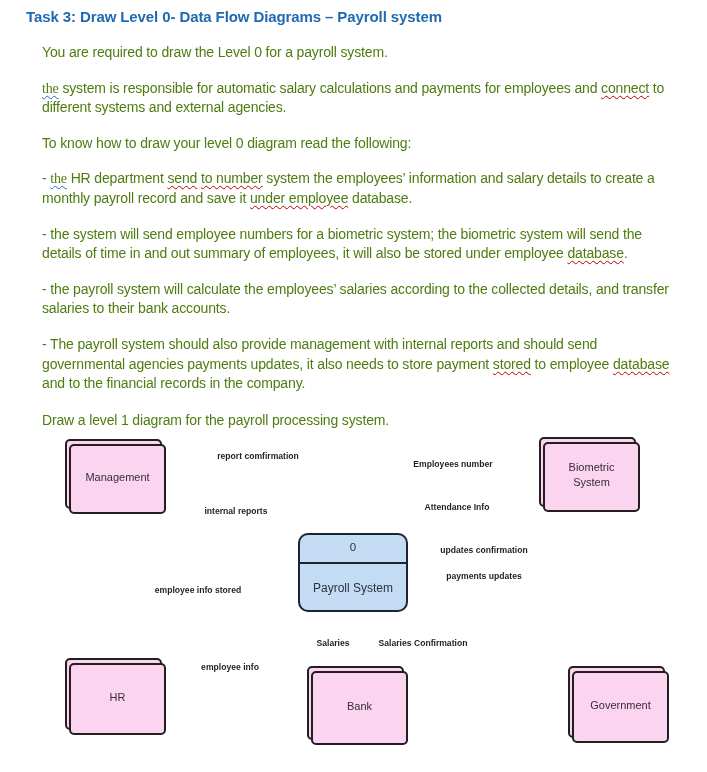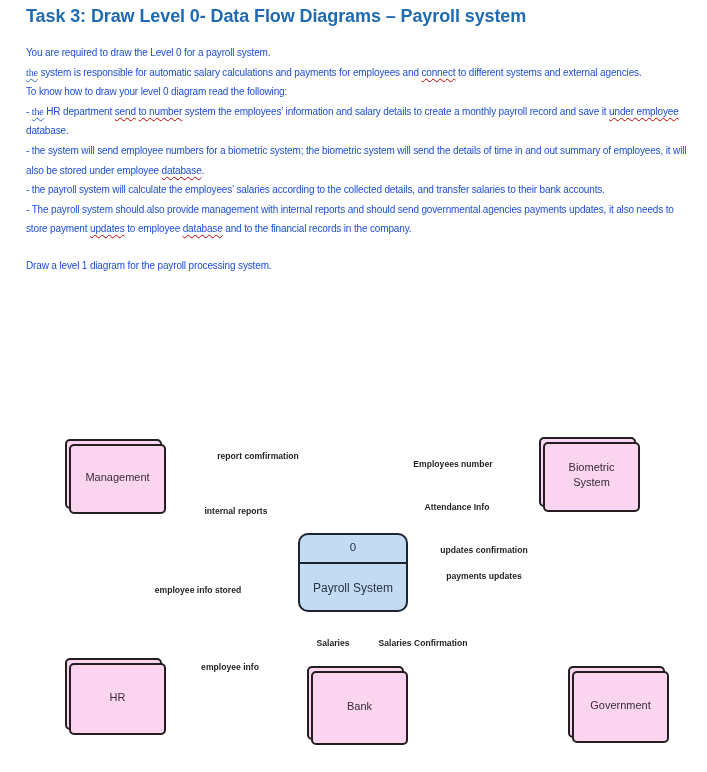--- a/index.html
+++ b/index.html
@@ -18,30 +18,30 @@
   
   #doc {
     position: absolute;
     left: 26px;
     top: 8px;
     width: 662px;
   }
   #doc-title {
     color: #1f6ab0;
     font-weight: bold;
-    font-size: 18px;
+    font-size: 15px;
     line-height: 17px;
     margin: 0 0 18px 0;
     letter-spacing: -0.1px;
   }
   .para {
-    color: #1d4ed8;
-    font-size: 10px;
+    color: #4d7c0f;
+    font-size: 14px;
     line-height: 19.6px;
-    margin: 0;
+    margin: 16px;
     letter-spacing: -0.15px;
   }
   .para.spaced { margin-top: 17px; }
   .sp-err {
     text-decoration: underline;
     text-decoration-style: wavy;
     text-decoration-color: #c00000;
     text-underline-offset: 2px;
     text-decoration-thickness: 1px;
   }
@@ -69,21 +69,21 @@
 
 <div id="doc">
   <p id="doc-title">Task 3: Draw Level 0- Data Flow Diagrams – Payroll system</p>
 
   <p class="para">You are required to draw the Level 0 for a payroll system.</p>
   <p class="para"><span class="gr-err">the</span> system is responsible for automatic salary calculations and payments for employees and <span class="sp-err">connect</span> to different systems and external agencies.</p>
   <p class="para">To know how to draw your level 0 diagram read the following:</p>
   <p class="para">- <span class="gr-err">the</span> HR department <span class="sp-err">send</span> <span class="sp-err">to number</span> system the employees’ information and salary details to create a monthly payroll record and save it <span class="sp-err">under employee</span> database.</p>
   <p class="para">- the system will send employee numbers for a biometric system; the biometric system will send the details of time in and out summary of employees, it will also be stored under employee <span class="sp-err">database</span>.</p>
   <p class="para">- the payroll system will calculate the employees’ salaries according to the collected details, and transfer salaries to their bank accounts.</p>
-  <p class="para">- The payroll system should also provide management with internal reports and should send governmental agencies payments updates, it also needs to store payment <span class="sp-err">updates</span> to employee <span class="sp-err">database</span> and to the financial records in the company.</p>
+  <p class="para">- The payroll system should also provide management with internal reports and should send governmental agencies payments updates, it also needs to store payment <span class="sp-err">stored</span> to employee <span class="sp-err">database</span> and to the financial records in the company.</p>
   <p class="para spaced">Draw a level 1 diagram for the payroll processing system.</p>
 </div>
 
 <div id="diagram">
 <svg width="707" height="354" viewBox="0 0 707 354" xmlns="http://www.w3.org/2000/svg">
   <defs>
     <marker id="arrow" viewBox="0 0 10 10" refX="9.4" refY="5" markerWidth="6.2" markerHeight="6.2" orient="auto-start-reverse">
       <path d="M 0 0 L 10 5 L 0 10 z" fill="#231f20"></path>
     </marker>
   </defs>

